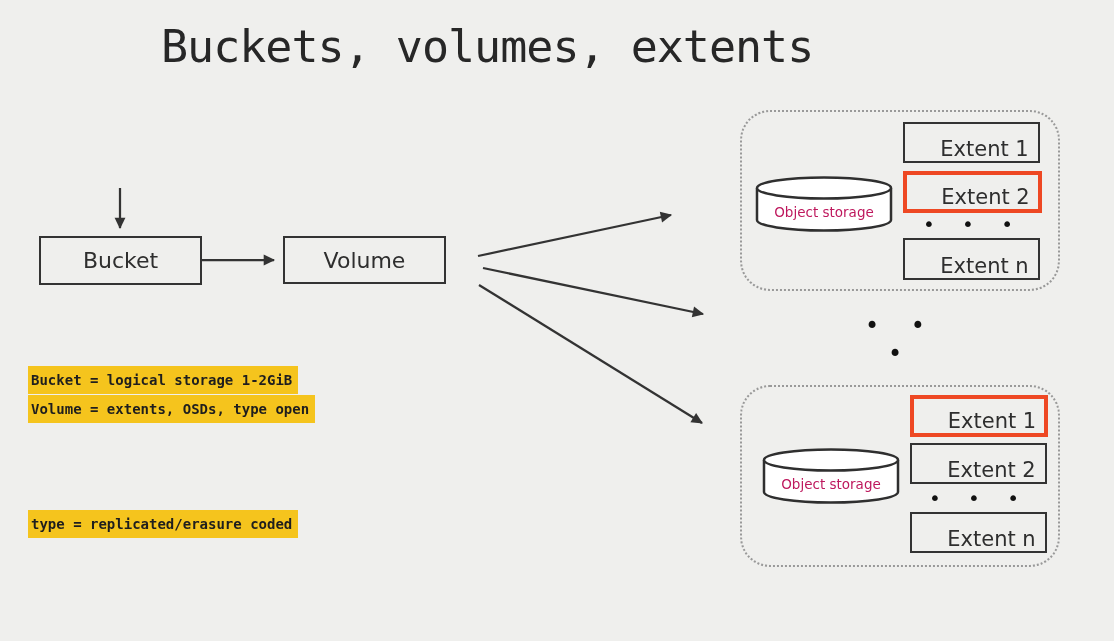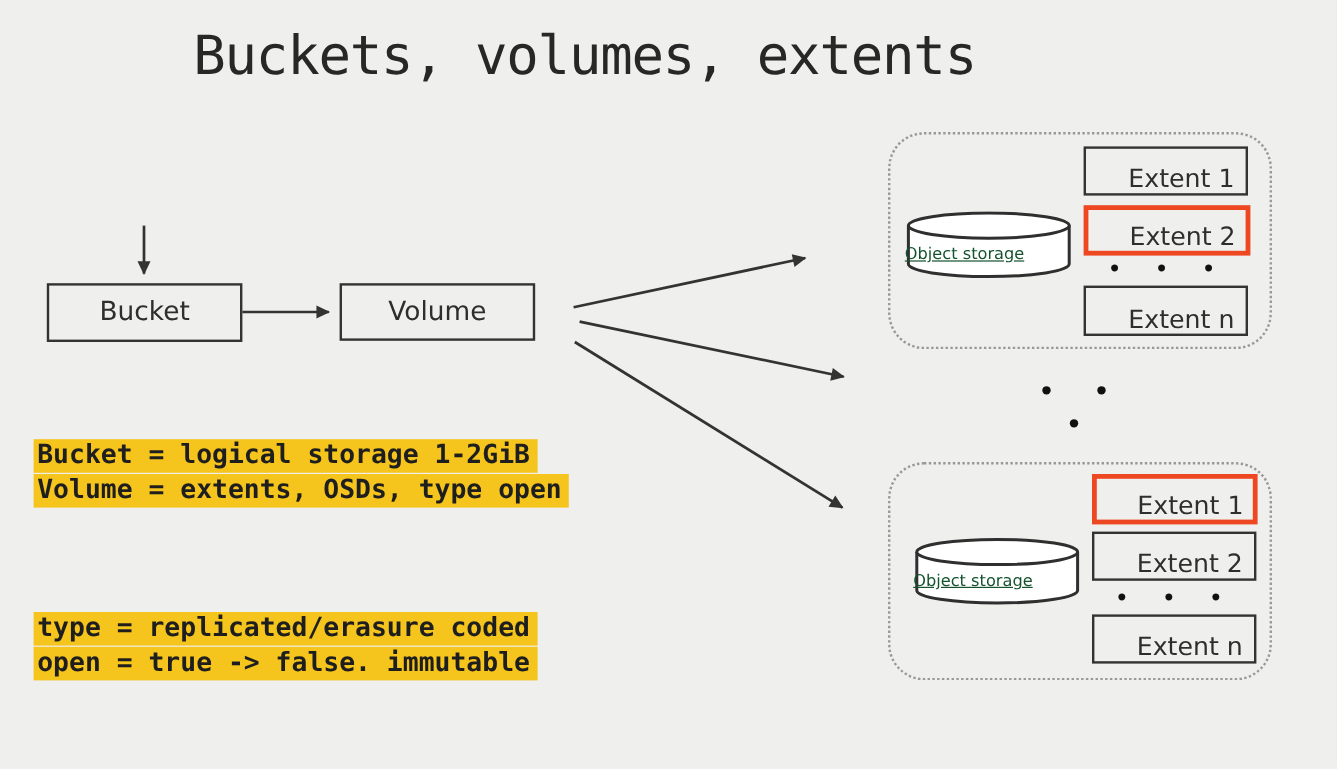--- a/index.html
+++ b/index.html
@@ -35,42 +35,42 @@
   .arrow-layer line{stroke:var(--stroke);stroke-width:2.25px;}
   .group{
     position:absolute;border:2px dotted var(--group-border);border-radius:30px;
     background:transparent;
   }
   .group-1{left:740px;top:110px;width:320px;height:181px;}
   .group-2{left:740px;top:385px;width:320px;height:182px;}
   .cylinder{position:absolute;}
   .cyl-shape{display:block;}
   .cyl-label{
-    position:absolute;left:0;width:100%;text-align:left;
-    font-size:13.5px;color:#14532d;white-space:nowrap;text-decoration:underline;
+    position:absolute;left:0;width:100%;text-align:center;
+    font-size:13.5px;color:#be185d;white-space:nowrap;
   }
   .extent{
     position:absolute;border:2.5px solid var(--stroke);
     display:flex;align-items:flex-end;justify-content:center;
     font-size:21px;color:#2e2e2e;background:transparent;padding-left:26px;
   }
   .extent.red{border:4px solid var(--highlight-red);}
   .dots{
     position:absolute;text-align:center;color:#111111;
     font-size:20px;letter-spacing:9px;word-spacing:3px;white-space:nowrap;
   }
   .dots-between{
     position:absolute;left:845px;top:312px;width:110px;text-align:center;
     color:#111111;font-size:24px;letter-spacing:10px;word-spacing:4px;
   }
   .note{position:absolute;}
   .note .hl{
     display:table;
     font-family:"DejaVu Sans Mono","Liberation Mono",monospace;
-    font-weight:bold;font-size:22px;line-height:26px;color:#1e1e1e;
+    font-weight:bold;font-size:14px;line-height:26px;color:#1e1e1e;
     background:var(--highlight-yellow);
     padding:1px 6px 1px 3px;margin-bottom:1px;white-space:nowrap;
   }
   .note-1{left:28px;top:366px;}
   .note-2{left:28px;top:510px;}
 </style>
 </head>
 <body>
 
 <div class="stage">
@@ -136,16 +136,15 @@
   <div class="extent" style="left:910px;top:512px;width:137px;height:41px;">
     <span>Extent n</span>
   </div>
 
   <div class="note note-1">
     <span class="hl">Bucket = logical storage 1-2GiB</span>
     <span class="hl">Volume = extents, OSDs, type open</span>
   </div>
   <div class="note note-2">
     <span class="hl">type = replicated/erasure coded</span>
-    <span class="hl">open = true -&gt; false. immutable</span>
   </div>
 
 </div>
 
 </body></html>

